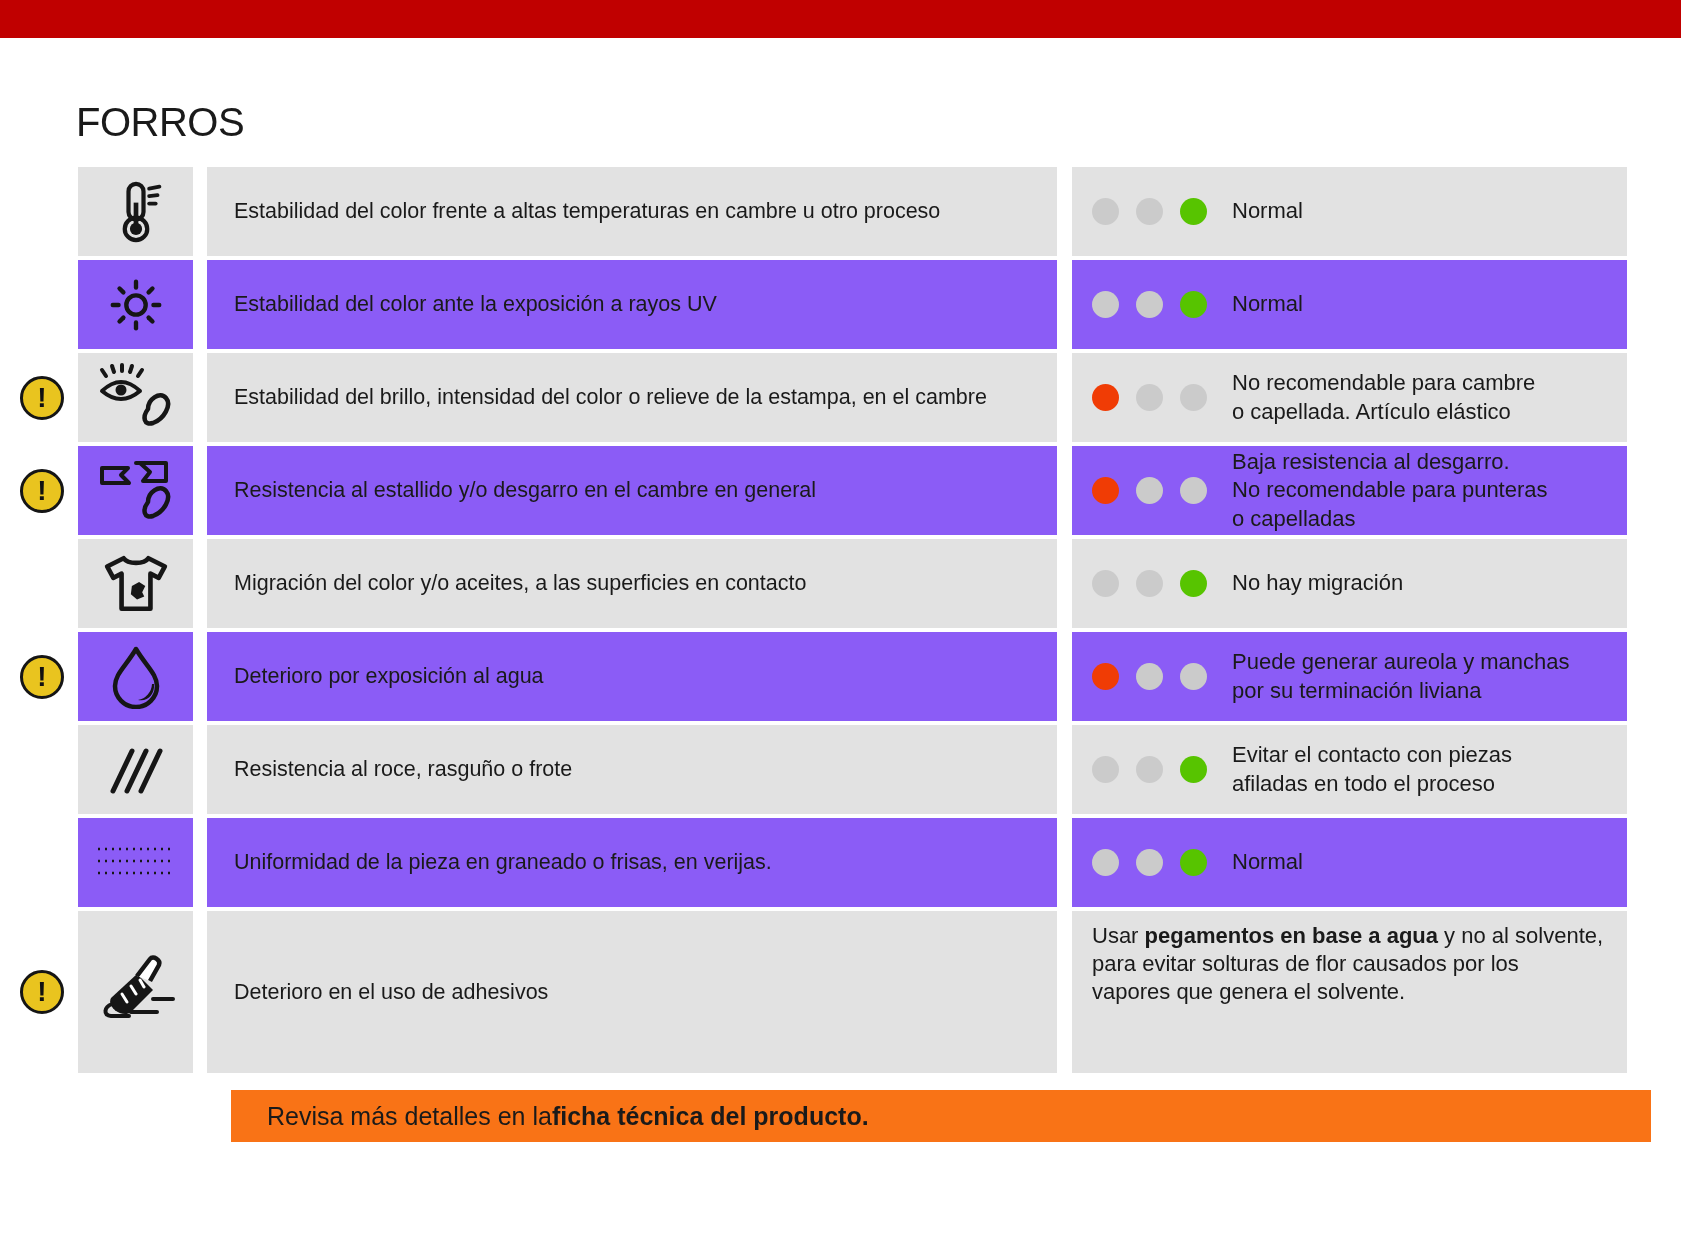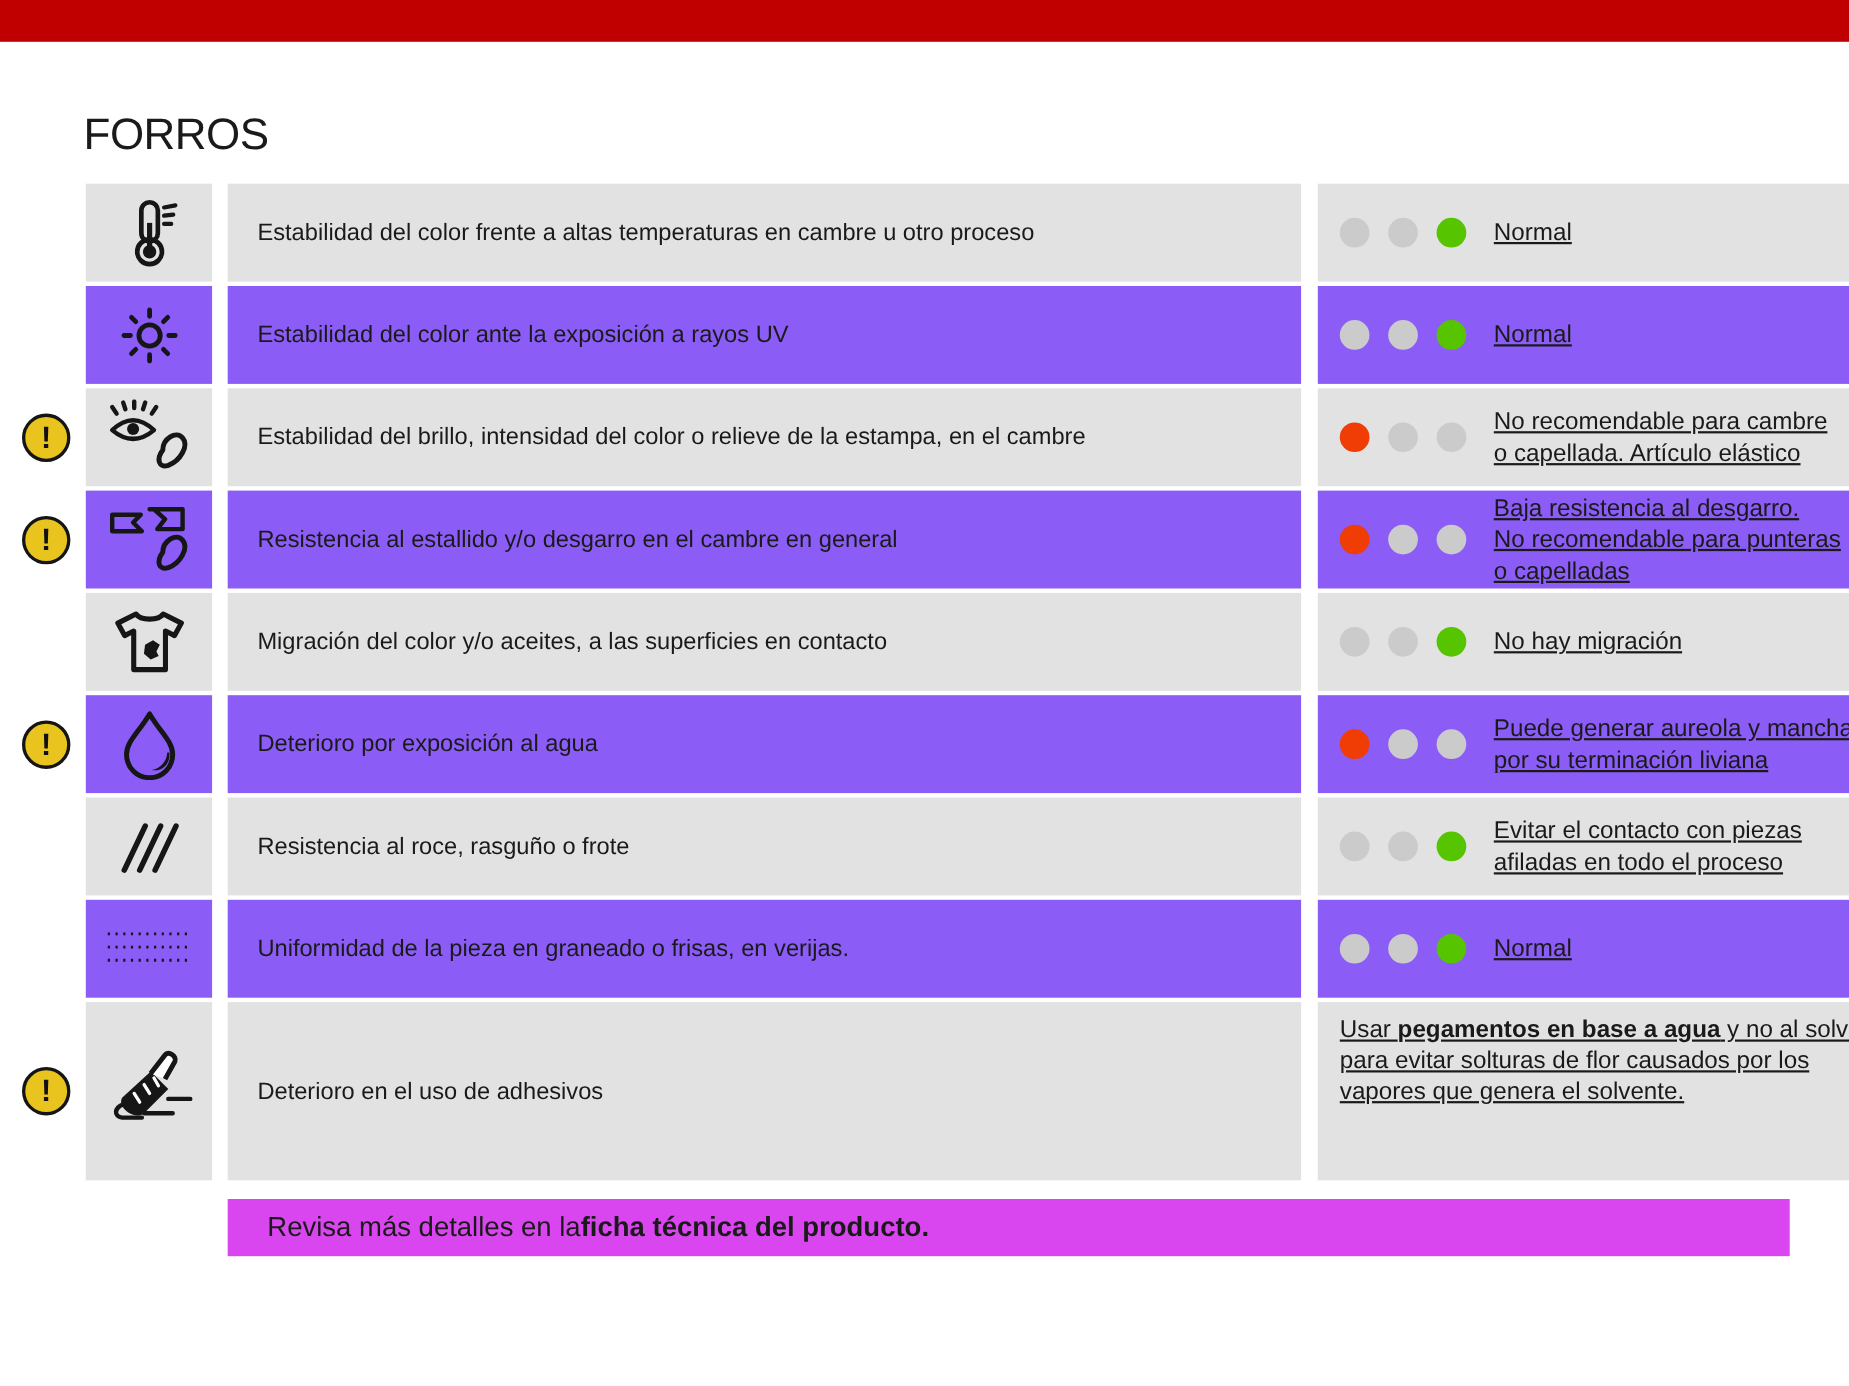--- a/index.html
+++ b/index.html
@@ -5,22 +5,22 @@
   html,body{margin:0;padding:0;background:#ffffff;font-family:"Liberation Sans",sans-serif;color:#1a1a1a;}
   .page{position:relative;width:1681px;height:1260px;background:#ffffff;overflow:hidden;}
   .topbar{position:absolute;top:0;left:0;width:1681px;height:38px;}
   .title{position:absolute;top:100px;left:76px;font-size:40px;font-weight:normal;letter-spacing:-0.5px;}
   .table{position:absolute;top:167px;left:78px;width:1549px;display:flex;flex-direction:column;}
   .row{display:flex;height:89px;margin-bottom:4px;position:relative;}
   .row.tall{height:162px;}
   .icon-cell{width:115px;flex:none;display:flex;align-items:center;justify-content:center;}
   .colgap{width:14px;flex:none;background:#fff;}
   .colgap2{width:15px;flex:none;background:#fff;}
-  .desc-cell{width:976px;flex:none;display:flex;align-items:center;padding-left:27px;box-sizing:border-box;font-size:21.5px;white-space:nowrap;}
-  .status-cell{width:604px;flex:none;display:flex;align-items:center;box-sizing:border-box;text-decoration:underline;}
+  .desc-cell{width:850px;flex:none;display:flex;align-items:center;padding-left:27px;box-sizing:border-box;font-size:21.5px;white-space:nowrap;}
+  .status-cell{width:555px;flex:none;display:flex;align-items:center;box-sizing:border-box;}
   .status-cell.block{display:block;padding:11px 22px 8px 20px;}
   .shade-a{background:#e2e2e2;}
   .shade-b{background:#8b5cf6;}
   .dots{display:flex;gap:17px;padding-left:20px;flex:none;}
   .dot{width:27px;height:27px;border-radius:50%;}
   .status-text{margin-left:25px;font-size:22px;line-height:1.28;white-space:pre-line;}
   .para{margin:0 0 9px 0;font-size:22px;line-height:1.28;white-space:pre-line;}
   .bold{font-weight:bold;}
   .warn{position:absolute;left:-58px;top:50%;transform:translateY(-50%);width:38px;height:38px;border:3px solid #151515;border-radius:50%;
         display:flex;align-items:center;justify-content:center;font-weight:bold;font-size:28px;line-height:1;color:#111;}
@@ -241,17 +241,17 @@
         <div class="colgap"></div>
         <div class="desc-cell shade-a">Deterioro en el uso de adhesivos</div>
         <div class="colgap2"></div>
         <div class="status-cell shade-a block">
           <p class="para"><span>Usar </span><span class="bold">pegamentos en base a agua</span><span> y no al solvente,
 para evitar solturas de flor causados por los
 vapores que genera el solvente.</span></p>
         </div>
       </div>
     </div>
-  <div class="footer" id="footer" style="background: #d946ef;">
+  <div class="footer" id="footer" style="background: #f97316; margin-left: 24px;">
     <span>Revisa más detalles en la </span>
       <span class="bold">ficha técnica del producto.</span>
   </div>
 </div>
 
 </body></html>

